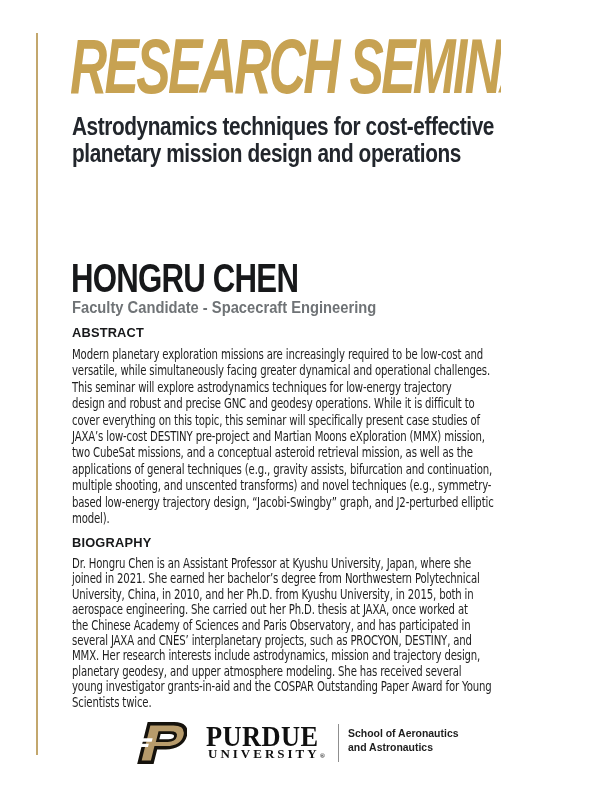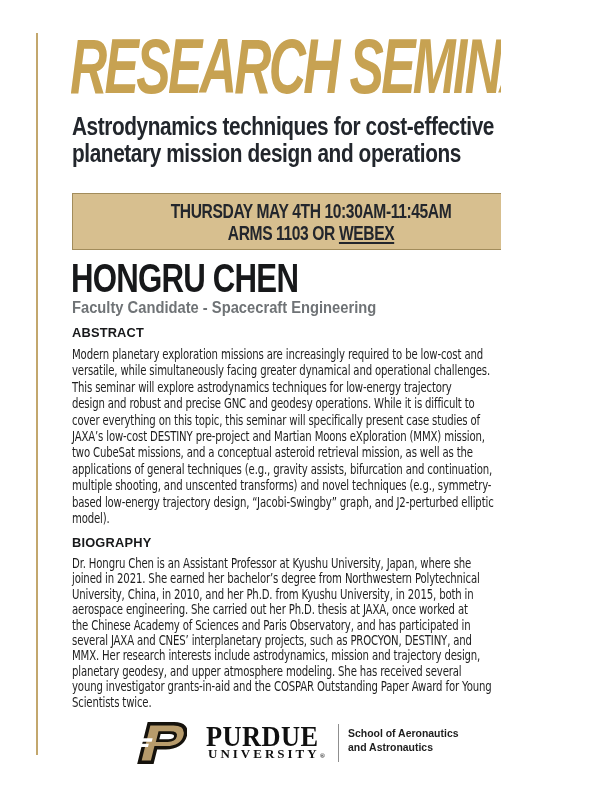--- a/index.html
+++ b/index.html
@@ -94,26 +94,20 @@
 <div class="page">
 
   <div class="rule rule-left"></div>
   <div class="rule rule-right"></div>
 
   <h1 class="hero">RESEARCH SEMINAR</h1>
 
   <h2 class="title">Astrodynamics techniques for cost-effective
 planetary mission design and operations</h2>
 
-  <div class="banner">
-    <div class="banner-text">
-      <div>THURSDAY MAY 4TH 10:30AM-11:45AM</div>
-      <div><span>ARMS 1103 OR </span><span class="webex">WEBEX</span></div>
-    </div>
-  </div>
 
   <h3 class="speaker">HONGRU CHEN</h3>
   <div class="speaker-role">Faculty Candidate - Spacecraft Engineering</div>
 
   <div class="section-label label-abstract">ABSTRACT</div>
   <div class="body-text abstract-text">Modern planetary exploration missions are increasingly required to be low-cost and
 versatile, while simultaneously facing greater dynamical and operational challenges.
 This seminar will explore astrodynamics techniques for low-energy trajectory
 design and robust and precise GNC and geodesy operations. While it is difficult to
 cover everything on this topic, this seminar will specifically present case studies of

